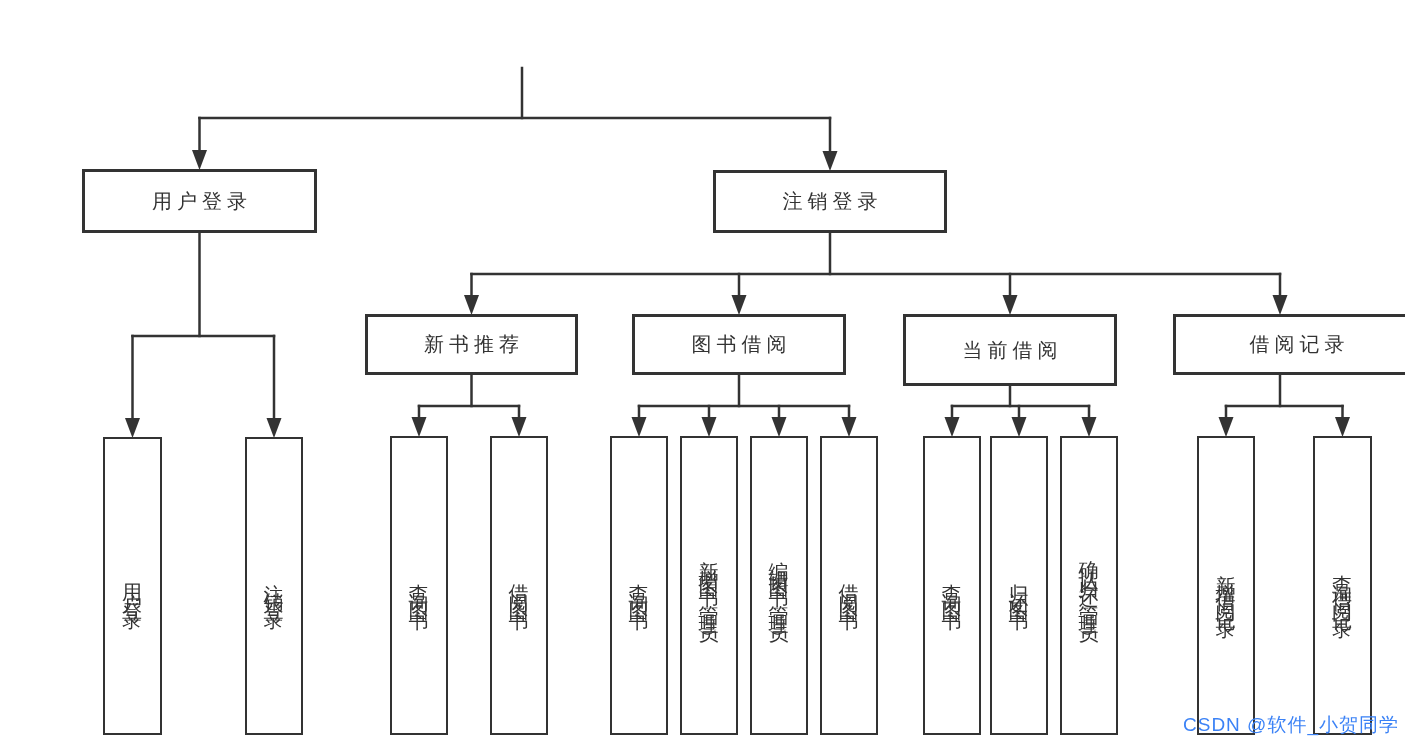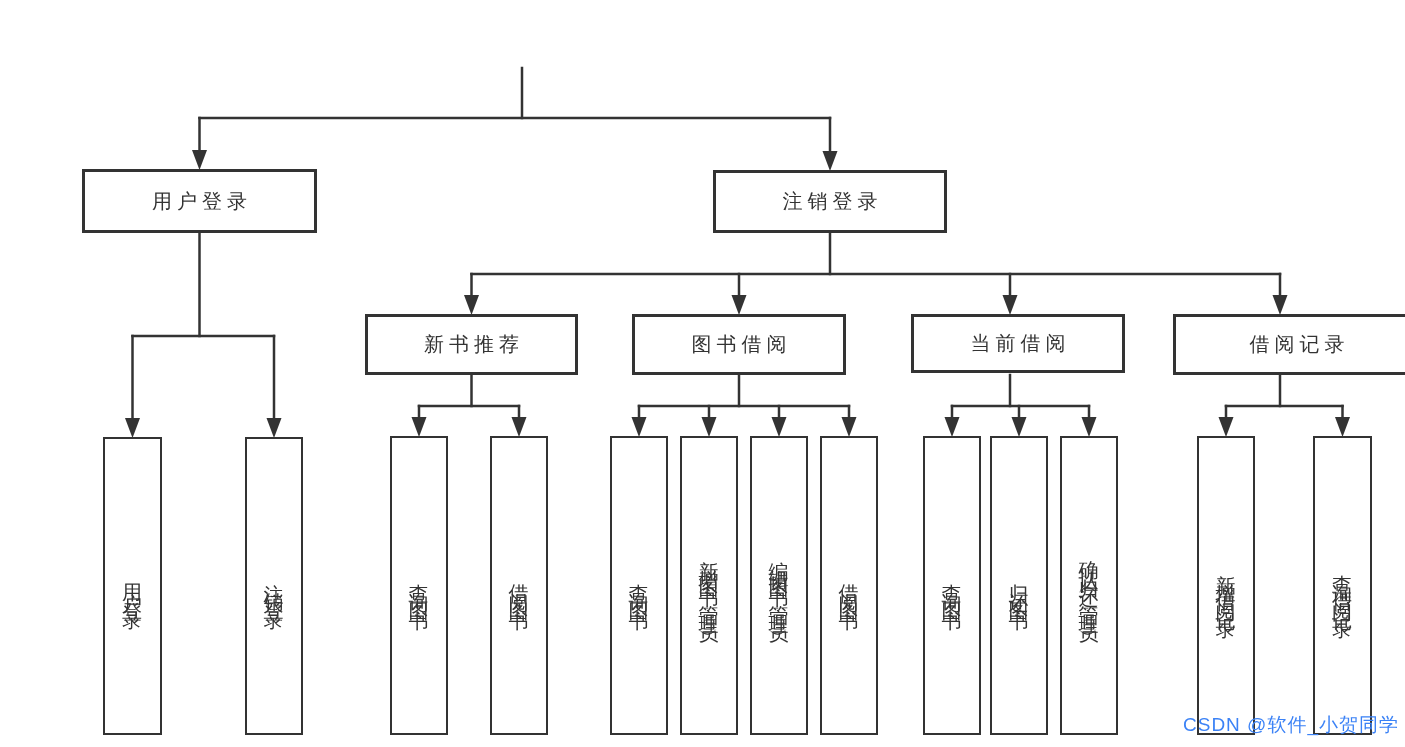--- a/index.html
+++ b/index.html
@@ -125,21 +125,21 @@
     </div>
     <div class="node h branch" style="left: 713px; top: 170px; width: 234px; height: 63px;">
       <span class="lbl">注销登录</span>
     </div>
     <div class="node h branch" style="left: 365px; top: 314px; width: 213px; height: 61px;">
       <span class="lbl">新书推荐</span>
     </div>
     <div class="node h branch" style="left: 632px; top: 314px; width: 214px; height: 61px;">
       <span class="lbl">图书借阅</span>
     </div>
-    <div class="node h branch" style="left: 903px; top: 314px; width: 214px; height: 59px; margin-left: 8px;">
+    <div class="node h branch" style="left: 903px; top: 314px; width: 214px; height: 72px;">
       <span class="lbl">当前借阅</span>
     </div>
     <div class="node h branch" style="left: 1173px; top: 314px; width: 248px; height: 61px;">
       <span class="lbl">借阅记录</span>
     </div>
     <div class="node v leaf" style="left: 103px; top: 437px; width: 59px; height: 298px;">
       <span class="lbl">用户登录</span>
     </div>
     <div class="node v leaf" style="left: 245px; top: 437px; width: 58px; height: 298px;">
       <span class="lbl">注销登录</span>

